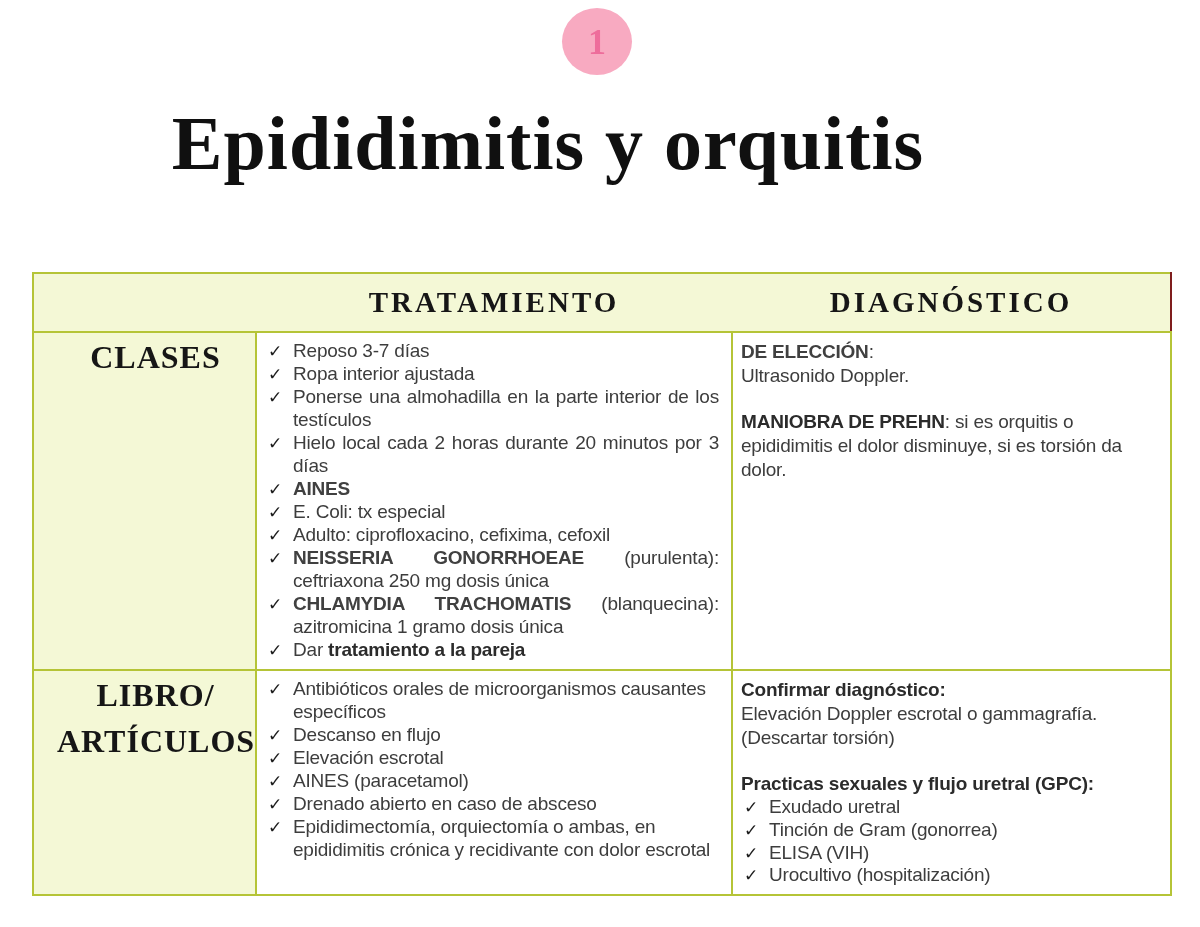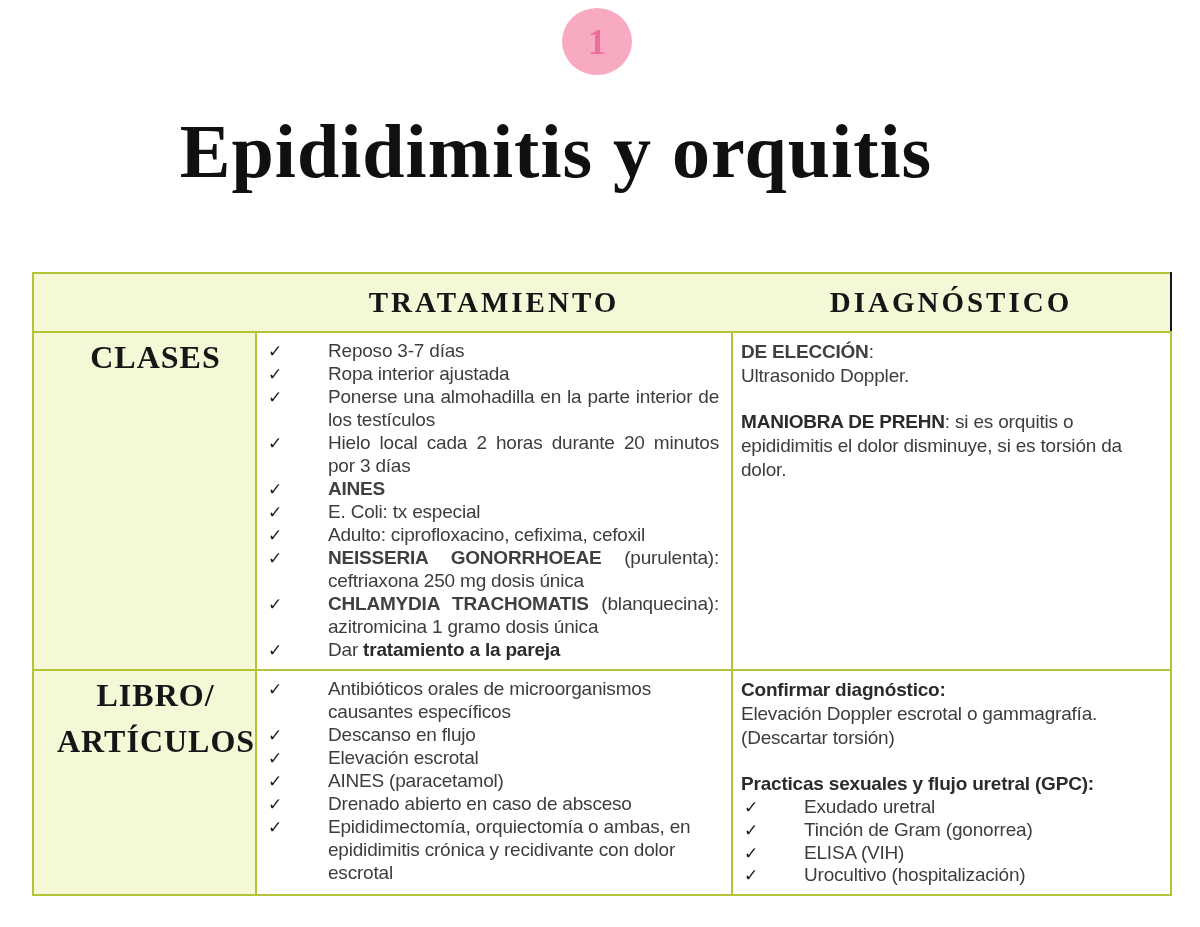--- a/index.html
+++ b/index.html
@@ -12,48 +12,48 @@
   .badge {
     position:absolute; left:562px; top:8px; width:70px; height:67px;
     border-radius:50%;
     display:flex; align-items:center; justify-content:center;
     font-family:"Liberation Serif", serif; font-weight:bold; font-size:36px;
   }
   
   .title {
     position:absolute; left:0; top:96px; width:1088px; text-align:center;
     font-family:"Liberation Serif", serif; font-weight:bold;
-    font-size:76px; letter-spacing:1px; color:#101010; margin:12px;
+    font-size:76px; letter-spacing:1px; color:#101010; margin:4px;
   }
   
   table.grid {
     position:absolute; left:32px; top:272px; width:1138px;
     border-collapse:collapse; table-layout:fixed;
   }
   table.grid col.c1{ width:223px; } table.grid col.c2{ width:476px; } table.grid col.c3{ width:439px; }
   table.grid td, table.grid th { border:2px solid #b5c437; vertical-align:top; }
   tr.hdr-row { height:48px; }
   tr.hdr-row th {
     background:#f4f8d6; border-left:none; border-right:none;
     font-family:"Liberation Serif", serif; font-weight:bold; font-size:29px;
     letter-spacing:3px; color:#161616; text-align:center; vertical-align:middle;
     padding:12px 0;
   }
   tr.hdr-row th:first-child { border-left:2px solid #b5c437; }
-  tr.hdr-row th:last-child  { border-right:2px solid #0f172a; }
+  tr.hdr-row th:last-child  { border-right:2px solid #7f1d1d; }
   td.rowlabel {
     background:#f4f8d6; text-align:center; vertical-align:middle;
     font-family:"Liberation Serif", serif; font-weight:bold; font-size:32px;
     letter-spacing:1px; color:#161616; line-height:1.45;padding-left:23px;
   }
   tr.r1 { height:313px; } tr.r2 { height:223px; }
   td.content { background:#ffffff; padding:7px 12px 7px 8px; font-size:19px; letter-spacing:-0.2px; line-height:1.21; }
   .check-item { display:flex; align-items:flex-start; }
   .chk { font-family:"DejaVu Sans", sans-serif; font-weight:bold; color:#1c1c1c; width:28px; flex:0 0 28px; font-size:17px; padding-top:1px; text-align:left; padding-left:3px; }
-  .txt { flex:1 1 auto;margin-left:35px; }
+  .txt { flex:1 1 auto; }
   .justify .txt { text-align:justify; }
   .seg-pink { color:#404040; font-weight:bold; }
   .seg-bold { color:#2b2b2b; font-weight:bold;text-align:right; }
   .para { margin:0; line-height:1.26; }
   .spacer { height:22px; }
   .diag { padding:6px 10px 6px 10px; }
 </style>
 </head>
 <body>
 

